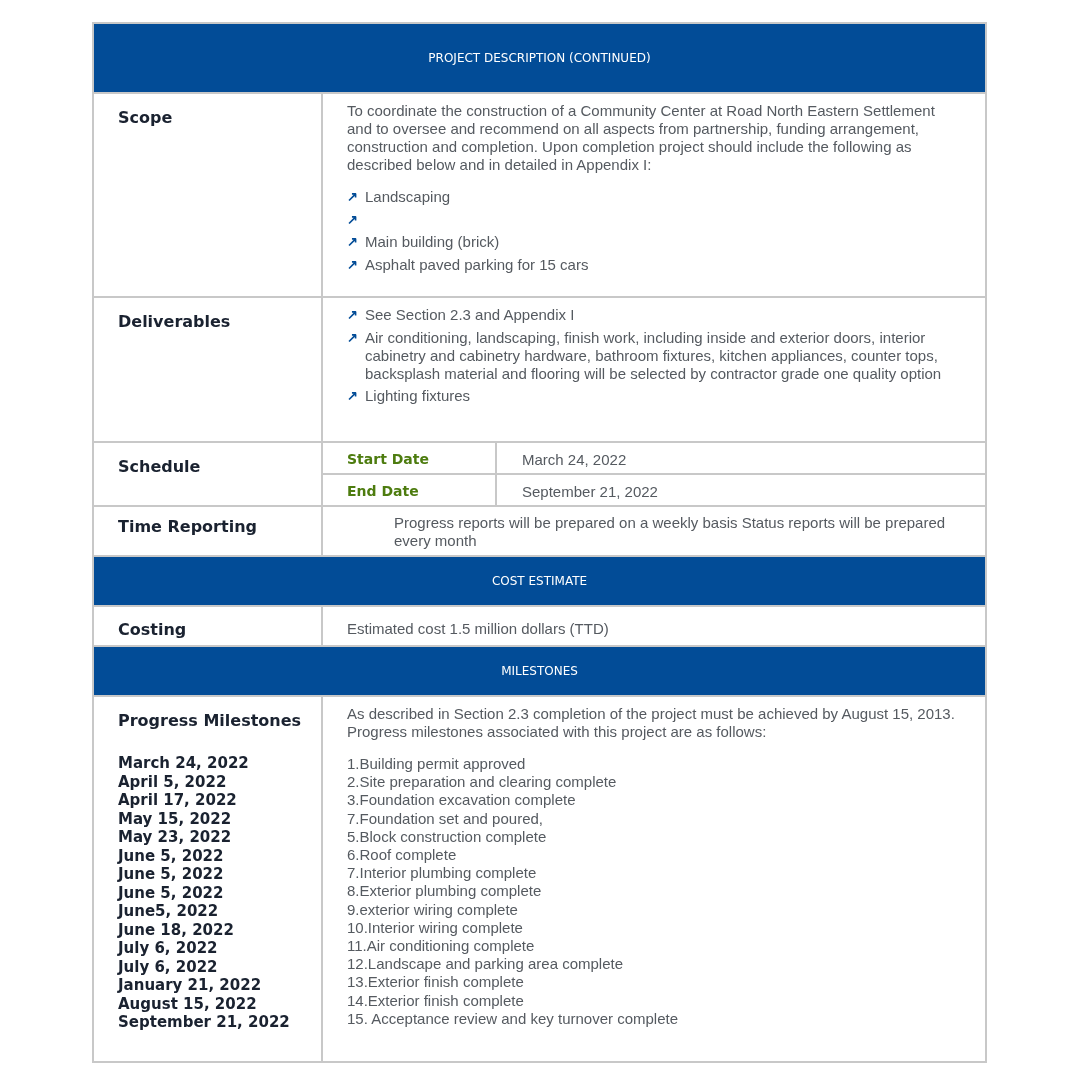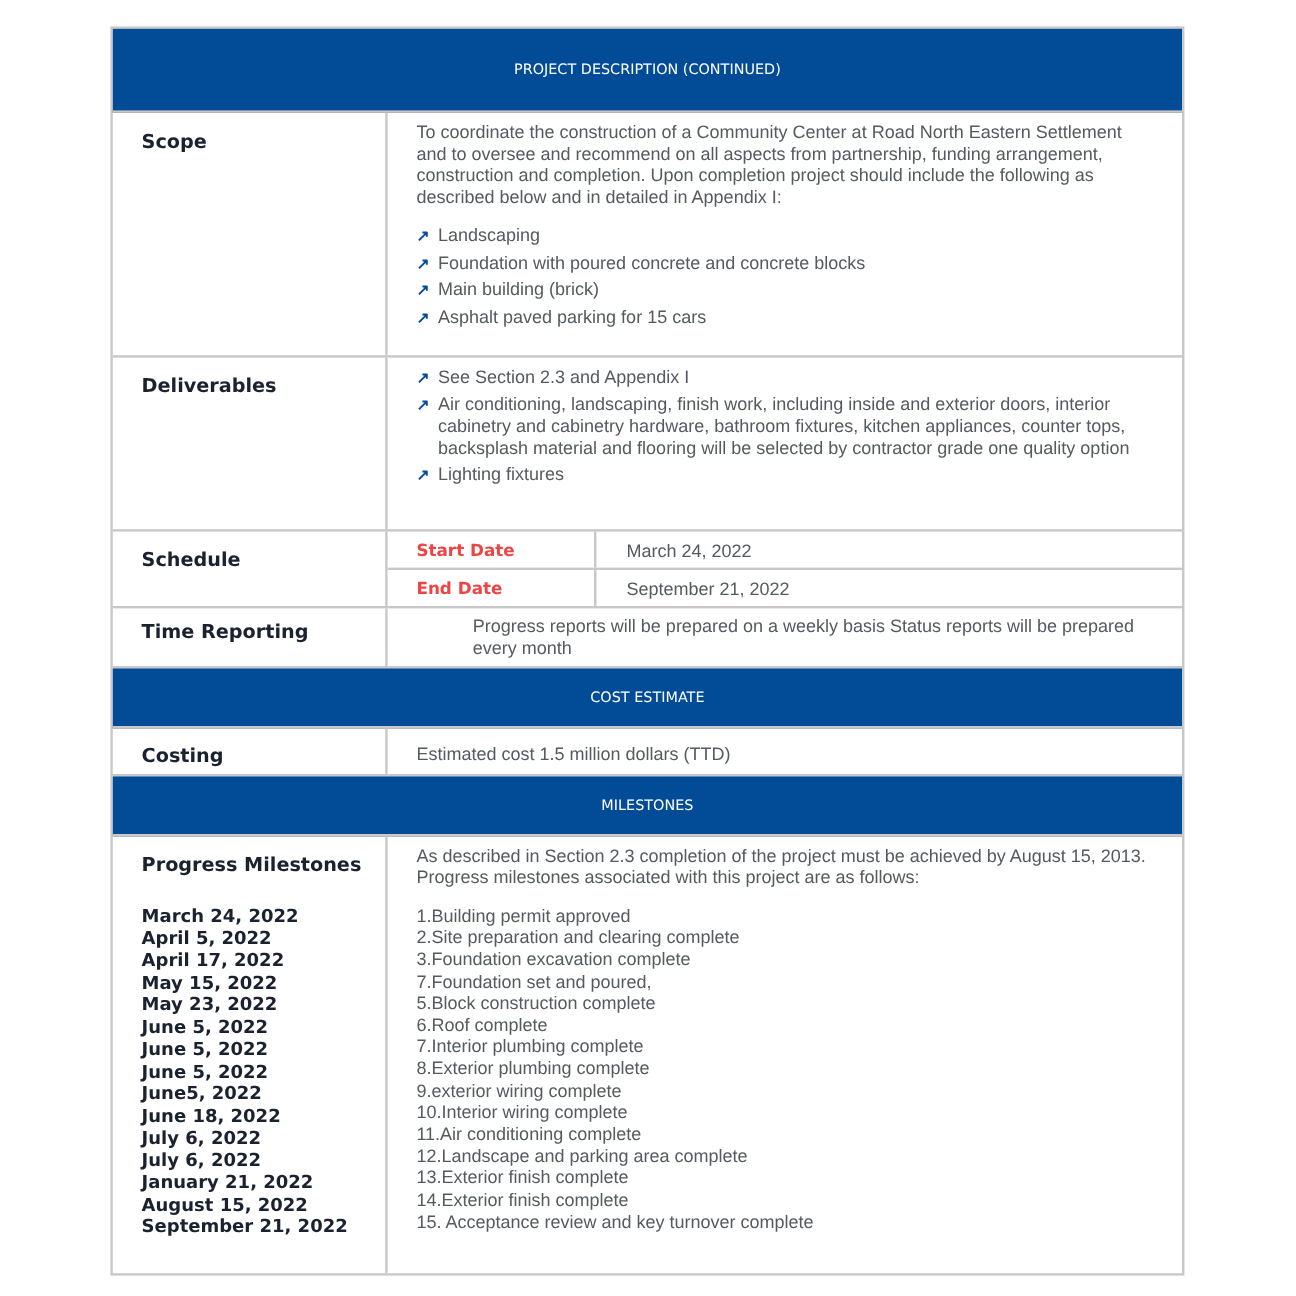--- a/index.html
+++ b/index.html
@@ -9,21 +9,21 @@
   .row { display: flex; border-bottom: 2px solid #c8c8c8; }
   .row:last-child { border-bottom: none; border-radius: 19px; }
   .label { width: 229px; box-sizing: border-box; border-right: 2px solid #c8c8c8; padding: 14px 0 0 24px; font-family: "DejaVu Sans", sans-serif; font-weight: bold; font-size: 16px; color: #1a2230; }
   .content { flex: 1; padding: 8px 24px 0 24px; font-size: 15px; color: #555a60; line-height: 18px; }
   .bullets { list-style: none; margin: 14px 0 0 0; padding: 0; }
   .bullets li { display: flex; margin-bottom: 4.5px; }
   .arrow { width: 18px; flex: 0 0 18px; color: #024c97; font-weight: bold; font-size: 13px; line-height: 18px; }
   .sched { flex: 1; display: flex; flex-direction: column; }
   .srow { display: flex; height: 32px; }
   .srow + .srow { border-top: 2px solid #c8c8c8; }
-  .skey { width: 174px; box-sizing: border-box; border-right: 2px solid #c8c8c8; padding: 8px 0 0 24px; font-family: "DejaVu Sans", sans-serif; font-weight: bold; font-size: 14px; color: #ef4444; }
+  .skey { width: 174px; box-sizing: border-box; border-right: 2px solid #c8c8c8; padding: 8px 0 0 24px; font-family: "DejaVu Sans", sans-serif; font-weight: bold; font-size: 14px; color: #4d7c0f; }
   .sval { flex: 1; padding: 8px 0 0 25px; font-size: 15px; color: #555a60; }
   .dates { margin-top: 24px; font-family: "DejaVu Sans", sans-serif; font-weight: bold; font-size: 15px; line-height: 18.5px; color: #1a2230; }
   .mlist { margin-top: 14px; line-height: 18.2px; }
 </style>
 </head>
 <body>
 
 <div class="doc">
 
   <div class="band" style="height:68px;">
@@ -34,21 +34,20 @@
     <div class="label">Scope</div>
     <div class="content">
       <div>To coordinate the construction of a Community Center at Road North Eastern Settlement and to oversee and recommend on all aspects from partnership, funding arrangement, construction and  completion. Upon completion project  should  include the following as described below and in detailed in Appendix I:</div>
       <ul class="bullets">
         <li>
             <span class="arrow">↗</span>
             <span>Landscaping</span>
           </li>
         <li>
             <span class="arrow">↗</span>
-            <span>Foundation with poured concrete and concrete blocks</span>
           </li>
         <li>
             <span class="arrow">↗</span>
             <span>Main building  (brick)</span>
           </li>
         <li>
             <span class="arrow">↗</span>
             <span>Asphalt paved parking for 15 cars</span>
           </li>
       </ul>

